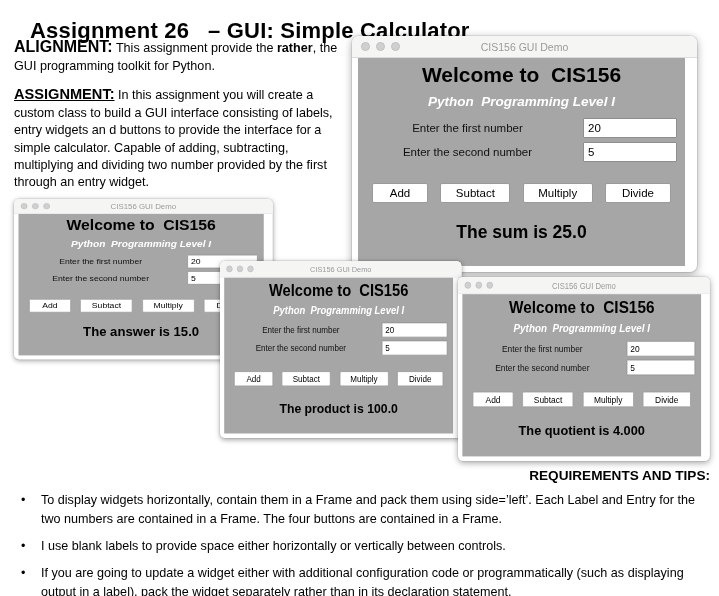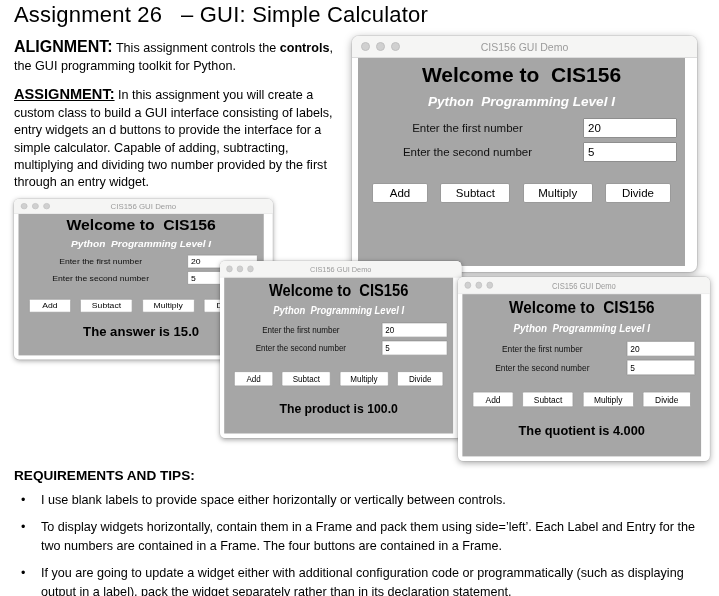--- a/index.html
+++ b/index.html
@@ -1,29 +1,29 @@
 <!DOCTYPE html>
 <html><head>
 <meta charset="utf-8">
 <style>
   html,body{margin:0;padding:0;background:#fff;}
   body{font-family:"Liberation Sans",sans-serif;color:#000;}
   .page{position:relative;width:719px;height:596px;overflow:hidden;background:#ffffff;}
 
   
-  .doc-title{position:absolute;left:14px;top:2px;margin:0;font-size:22px;font-weight:normal;
+  .doc-title{position:absolute;left:14px;top:2px;margin:16px;font-size:22px;font-weight:bold;
              white-space:pre-wrap;letter-spacing:0.2px;}
   .intro{position:absolute;left:14px;top:36px;width:336px;font-size:12.6px;line-height:1.38;}
   .intro p{margin:0 0 9px 0;}
   .plabel{font-weight:bold;font-size:16px;}
   .plabel.big{font-size:14.6px;text-decoration:underline;}
   .boldword{font-weight:bold;}
 
   .requirements{position:absolute;left:14px;top:468px;width:696px;}
-  .req-heading{font-weight:bold;font-size:13.6px;margin:0 0 4px 0;}
+  .req-heading{font-weight:bold;font-size:13.6px;margin:0 0 4px 0;text-align:right;}
   .bullet{position:relative;padding-left:27px;margin-top:8px;font-size:12.6px;line-height:1.5;}
   .bullet::before{content:"•";position:absolute;left:7px;top:0;}
 
   
   .mac-window{position:absolute;width:345px;height:236px;background:#ffffff;border-radius:7px;
               box-shadow:0 2px 8px rgba(0,0,0,0.35), 0 0 0 1px rgba(0,0,0,0.08);
               transform-origin:top left;}
   .titlebar{position:relative;height:21px;background:#f5f5f4;border-bottom:1px solid #dcdcdc;
             border-radius:7px 7px 0 0;display:flex;align-items:center;justify-content:center;}
   .titlebar-text{font-size:10.5px;color:#9b9b9b;}
@@ -55,21 +55,21 @@
   .win-quotient{left:458px;top:277px;z-index:4;transform:scale(0.73,0.78);}
 </style>
 </head>
 <body>
 
 <div class="page">
 
   <h1 class="doc-title">Assignment 26   – GUI: Simple Calculator</h1>
 
   <div class="intro">
-    <p><span class="plabel">ALIGNMENT:</span><span> This assignment controls the </span><span class="boldword">controls</span><span>, the GUI programming toolkit for Python.</span></p>
+    <p><span class="plabel">ALIGNMENT:</span><span> This assignment provide the </span><span class="boldword">rather</span><span>, the GUI programming toolkit for Python.</span></p>
     <p><span class="plabel big">ASSIGNMENT:</span><span> In this assignment you will create a custom class to build a GUI interface consisting of labels, entry widgets an d buttons to provide the interface for a simple calculator. Capable of adding, subtracting, multiplying and dividing two number provided by the first through an entry widget.</span></p>
   </div>
 
   <div class="mac-window win-sum">
     <div class="titlebar">
       <span class="lights">
         <span class="light"></span>
         <span class="light"></span>
         <span class="light"></span>
       </span>
@@ -85,20 +85,21 @@
       <div class="entry-row second">
         <span class="entry-label">Enter the second number</span>
         <input class="entry" value="5" style="">
       </div>
       <div class="btn-row">
         <button class="gui-btn b1">Add</button>
         <button class="gui-btn b2">Subtact</button>
         <button class="gui-btn b3">Multiply</button>
         <button class="gui-btn b4">Divide</button>
       </div>
+      <div class="result">The sum is 25.0</div>
     </div>
   </div>
 
   <div class="mac-window win-answer">
     <div class="titlebar">
       <span class="lights">
         <span class="light"></span>
         <span class="light"></span>
         <span class="light"></span>
       </span>
@@ -180,18 +181,18 @@
         <button class="gui-btn b2">Subtact</button>
         <button class="gui-btn b3">Multiply</button>
         <button class="gui-btn b4">Divide</button>
       </div>
       <div class="result">The quotient is 4.000</div>
     </div>
   </div>
 
   <div class="requirements">
     <p class="req-heading">REQUIREMENTS AND TIPS:</p>
+    <div class="bullet">To display widgets horizontally, contain them in a Frame and pack them using side=’left’. Each Label and Entry for the two numbers are contained in a Frame. The four buttons are contained in a Frame.</div>
     <div class="bullet">I use blank labels to provide space either horizontally or vertically between controls.</div>
-    <div class="bullet">To display widgets horizontally, contain them in a Frame and pack them using side=’left’. Each Label and Entry for the two numbers are contained in a Frame. The four buttons are contained in a Frame.</div>
     <div class="bullet">If you are going to update a widget either with additional configuration code or programmatically (such as displaying output in a label), pack the widget separately rather than in its declaration statement.</div>
   </div>
 
 </div>
 
 </body></html>

